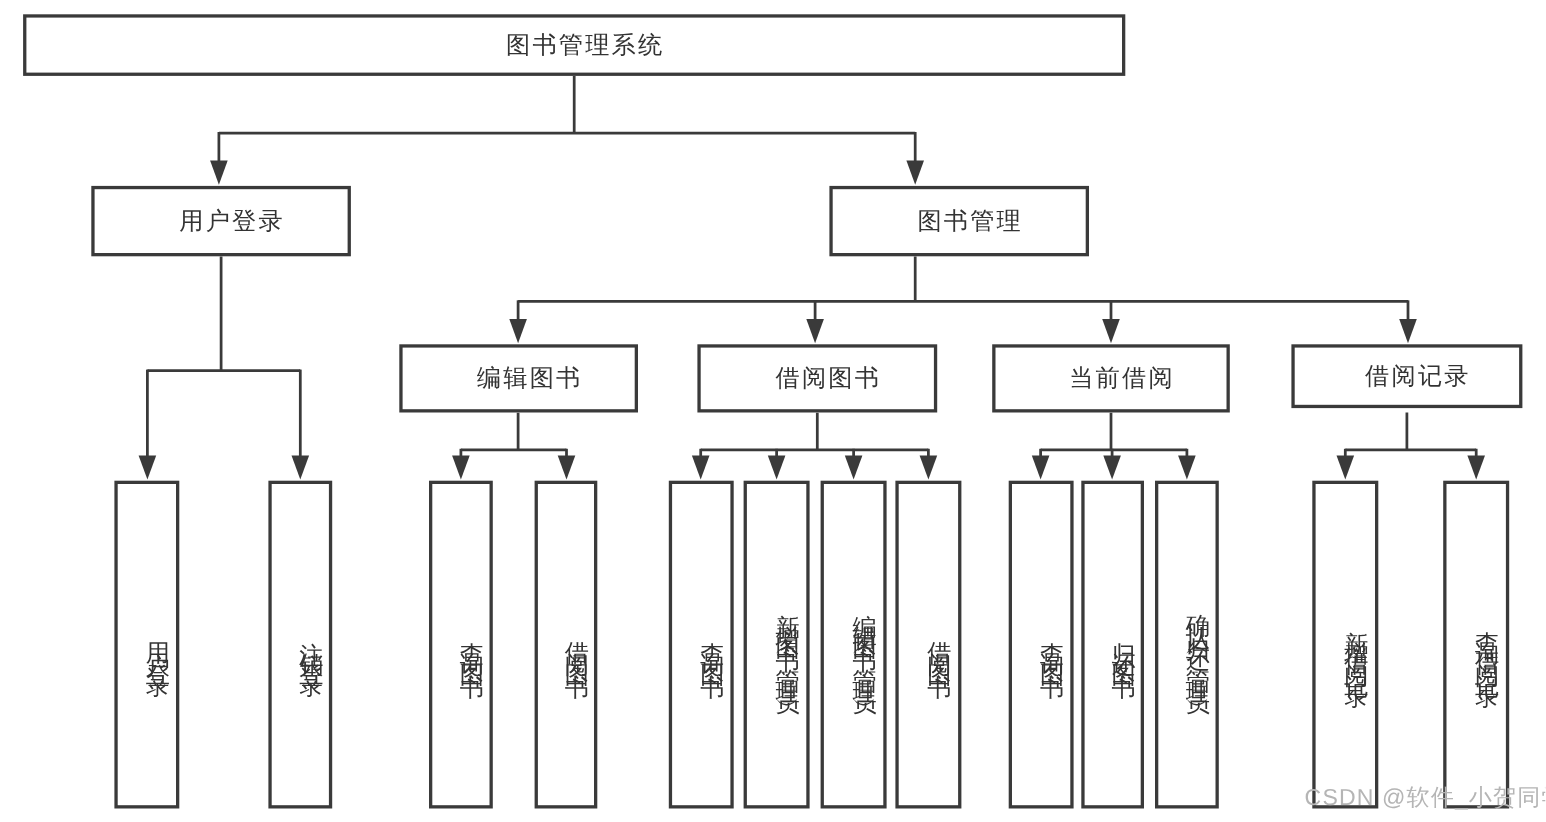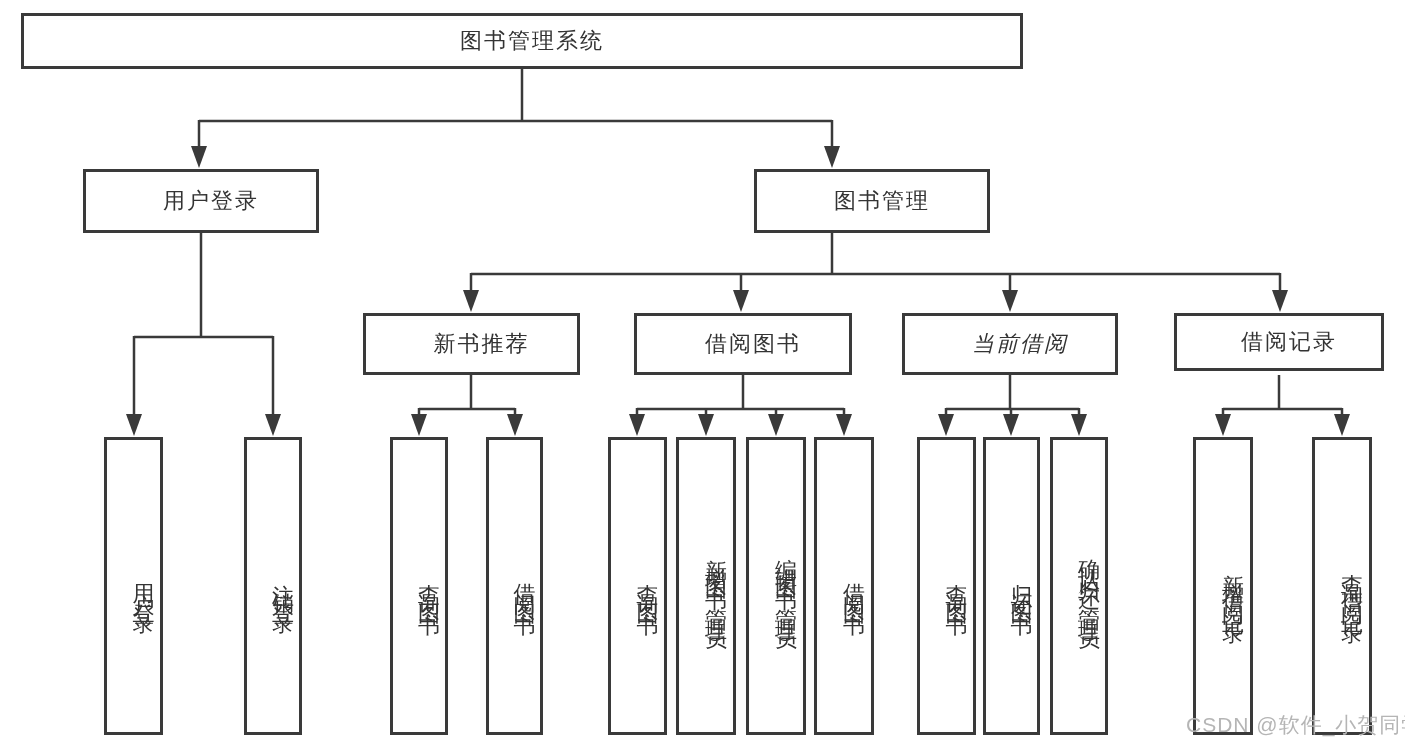--- a/index.html
+++ b/index.html
@@ -107,26 +107,26 @@
   </div>
 
   <div class="box" style="left:83px;top:169px;width:236px;height:64px;">
     <span class="lbl">用户登录</span>
   </div>
   <div class="box" style="left:714px;top:169px;width:236px;height:64px;margin-left:40px;">
     <span class="lbl">图书管理</span>
   </div>
 
   <div class="box" style="left:363px;top:313px;width:217px;height:62px;">
-    <span class="lbl">新书推荐</span>
+    <span class="lbl">编辑图书</span>
   </div>
   <div class="box" style="left:634px;top:313px;width:218px;height:62px;">
     <span class="lbl">借阅图书</span>
   </div>
-  <div class="box" style="left:902px;top:313px;width:216px;height:62px;font-style:italic;">
+  <div class="box" style="left:902px;top:313px;width:216px;height:62px;">
     <span class="lbl">当前借阅</span>
   </div>
   <div class="box" style="left:1174px;top:313px;width:210px;height:58px;">
     <span class="lbl">借阅记录</span>
   </div>
 
   <div class="box leaf" style="left:104px;top:437px;width:59px;height:298px;">
     <span class="lbl">用户登录</span>
   </div>
   <div class="box leaf" style="left:244px;top:437px;width:58px;height:298px;">

